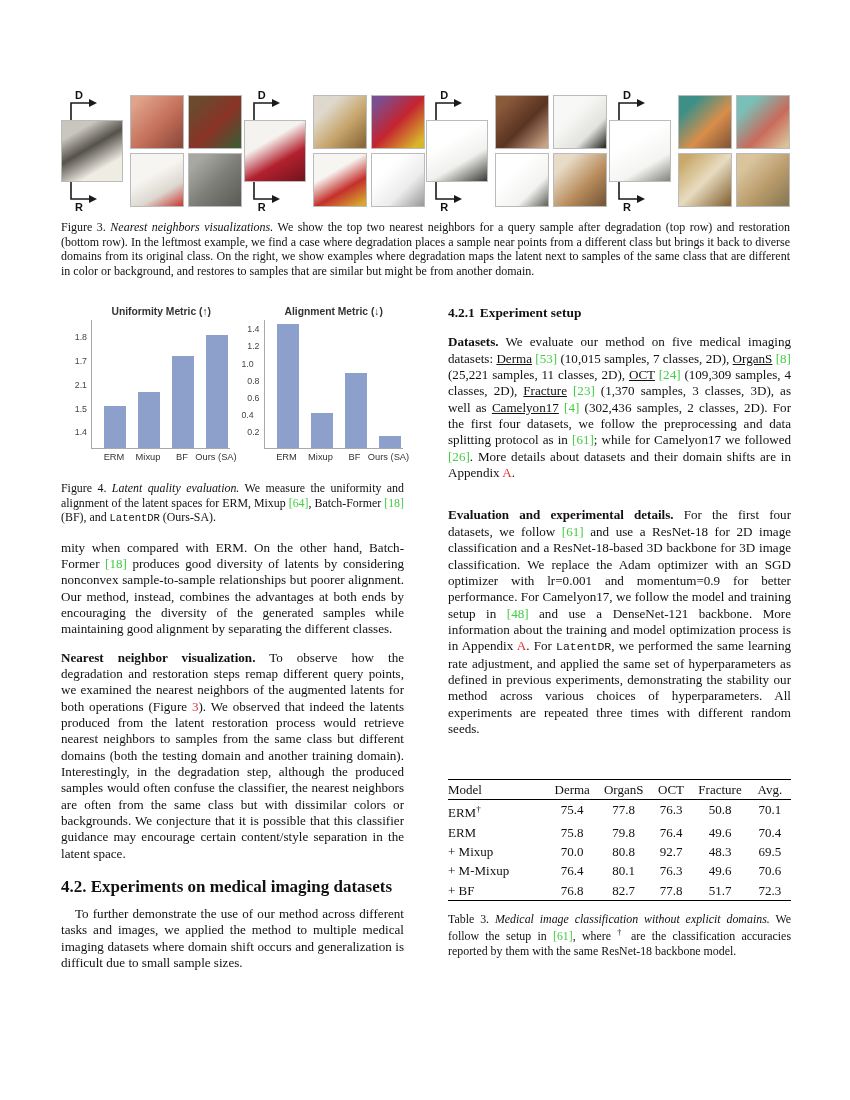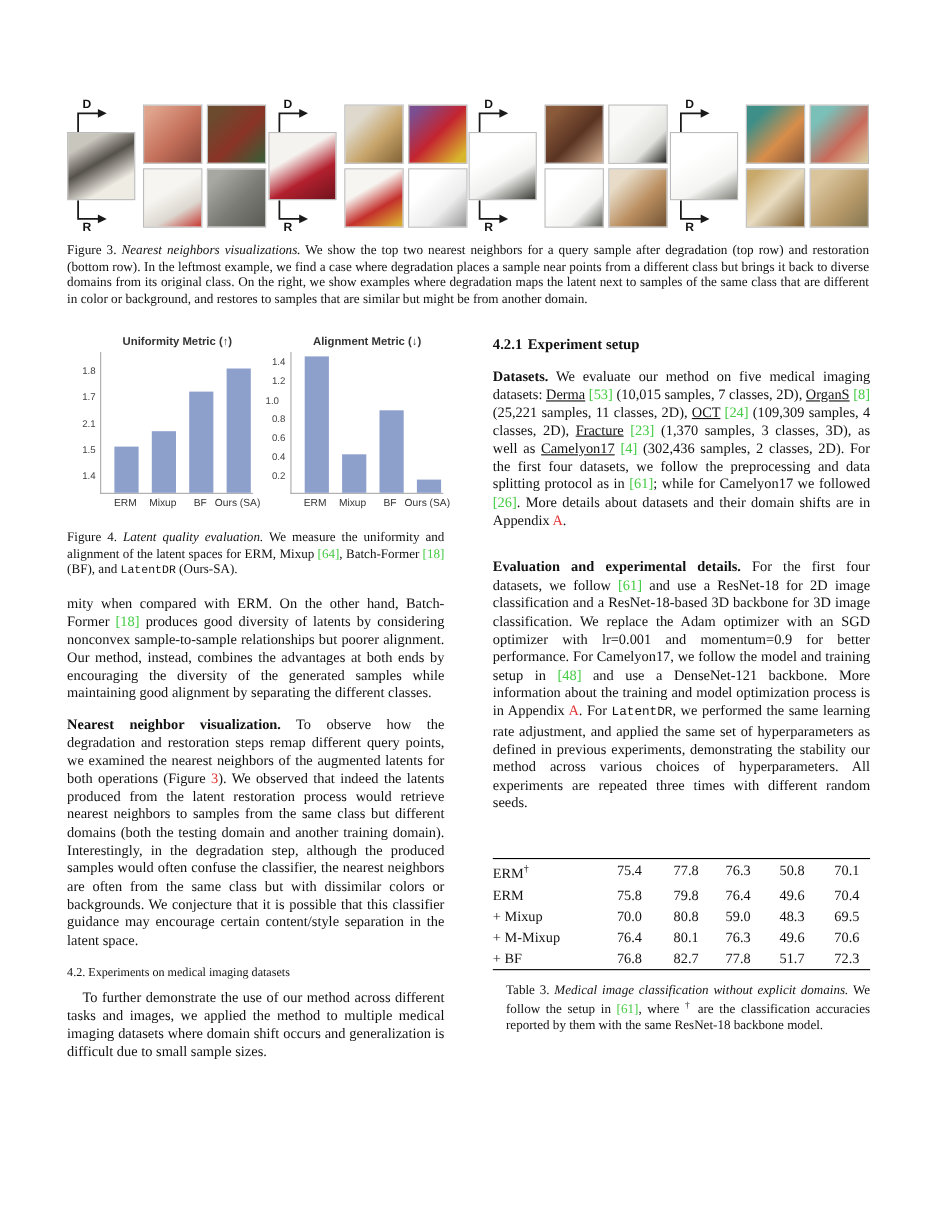--- a/index.html
+++ b/index.html
@@ -50,21 +50,21 @@
   .cols{display:flex;gap:44px;margin-top:26px;}
   .col{width:343px;}
   .para{font-size:13.1px;line-height:16.35px;text-align:justify;}
   .seg-cite{color:#44cc44;}
   .seg-ref{color:#e03131;}
   .seg-bold{font-weight:bold;margin-top:13px;}
   .seg-italic{font-style:italic;}
   .seg-mono{font-family:"Liberation Mono", monospace;font-size:0.88em;}
   .seg-underline{text-decoration:underline;}
   .seg-sup{vertical-align:super;font-size:0.7em;}
-  .h-section{font-size:11px;font-weight:normal;margin:15px 0 9px 0;}
+  .h-section{font-size:17px;font-weight:bold;margin:15px 0 9px 0;}
   .h-subsection{font-size:13.4px;font-weight:bold;margin:1px 0 13px 0;}
   .h-subsection .sub-title{margin-left:5px;}
   .indent{text-indent:14px;}
 
   
   .charts{display:flex;gap:4px;margin:2px 0 0 2px;}
   .chart{position:relative;width:170px;height:162px;font-family:"Liberation Sans", sans-serif;}
   .chart-title{position:absolute;top:0;left:28px;right:0;text-align:center;font-size:10.3px;
                font-weight:600;color:#333;white-space:nowrap;z-index:2;}
   .chart-area{position:absolute;top:15px;left:0;width:170px;height:128px;}
@@ -221,21 +221,21 @@
               <span class="xtick" style="left: 23px;">ERM</span>
               <span class="xtick" style="left: 57px;">Mixup</span>
               <span class="xtick" style="left: 91px;">BF</span>
               <span class="xtick" style="left: 125px;">Ours (SA)</span>
             </div>
           </div>
           <div class="chart">
             <div class="chart-title">Alignment Metric (↓)</div>
             <div class="chart-area">
               <span class="ytick" style="bottom: 12.5667px;">0.2</span>
-              <span class="ytick" style="bottom: 29.6333px;">0.4</span>
+              <span class="ytick" style="bottom: 29.6333px; text-align: center;">0.4</span>
               <span class="ytick" style="bottom: 46.7px;">0.6</span>
               <span class="ytick" style="bottom: 63.7667px; margin-top: 40px;">0.8</span>
               <span class="ytick" style="bottom: 80.8333px; text-align: center;">1.0</span>
               <span class="ytick" style="bottom: 97.9px;">1.2</span>
               <span class="ytick" style="bottom: 114.967px;">1.4</span>
               <div class="plot">
                 <div class="bar" style="left: 12px; height: 124.587px; background: rgb(141, 160, 204);"></div>
                 <div class="bar" style="left: 46px; height: 35.84px; background: rgb(141, 160, 204);"></div>
                 <div class="bar" style="left: 80px; height: 75.0933px; background: rgb(141, 160, 204);"></div>
                 <div class="bar" style="left: 114px; height: 12.8px; background: rgb(141, 160, 204);"></div>
@@ -260,57 +260,65 @@
 
     <div class="col">
       <div class="h-subsection">
         <span class="sub-num">4.2.1</span><span class="sub-title">Experiment setup</span>
       </div>
 
       <div class="para"><span class="seg-bold">Datasets.</span><span> We evaluate our method on five medical imaging datasets: </span><span class="seg-underline">Derma</span><span> </span><span class="seg-cite">[53]</span><span> (10,015 samples, 7 classes, 2D), </span><span class="seg-underline">OrganS</span><span> </span><span class="seg-cite">[8]</span><span> (25,221 samples, 11 classes, 2D), </span><span class="seg-underline">OCT</span><span> </span><span class="seg-cite">[24]</span><span> (109,309 samples, 4 classes, 2D), </span><span class="seg-underline">Fracture</span><span> </span><span class="seg-cite">[23]</span><span> (1,370 samples, 3 classes, 3D), as well as </span><span class="seg-underline">Camelyon17</span><span> </span><span class="seg-cite">[4]</span><span> (302,436 samples, 2 classes, 2D). For the first four datasets, we follow the preprocessing and data splitting protocol as in </span><span class="seg-cite">[61]</span><span>; while for Camelyon17 we followed </span><span class="seg-cite">[26]</span><span>. More details about datasets and their domain shifts are in Appendix </span><span class="seg-ref">A</span><span>.</span></div>
       <div class="para" style="margin-top:26px;"><span class="seg-bold">Evaluation and experimental details.</span><span> For the first four datasets, we follow </span><span class="seg-cite">[61]</span><span> and use a ResNet-18 for 2D image classification and a ResNet-18-based 3D backbone for 3D image classification. We replace the Adam optimizer with an SGD optimizer with lr=0.001 and momentum=0.9 for better performance. For Camelyon17, we follow the model and training setup in </span><span class="seg-cite">[48]</span><span> and use a DenseNet-121 backbone. More information about the training and model optimization process is in Appendix </span><span class="seg-ref">A</span><span>. For </span><span class="seg-mono">LatentDR</span><span>, we performed the same learning rate adjustment, and applied the same set of hyperparameters as defined in previous experiments, demonstrating the stability our method across various choices of hyperparameters. All experiments are repeated three times with different random seeds.</span></div>
 
       <div class="rtable">
+          <div class="trow thead">
+            <span class="tcell model">Model</span>
+            <span class="tcell num c1">Derma</span>
+            <span class="tcell num c2">OrganS</span>
+            <span class="tcell num c3">OCT</span>
+            <span class="tcell num c4">Fracture</span>
+            <span class="tcell num c5">Avg.</span>
+          </div>
           <div class="trow">
             <span class="tcell model">ERM<sup>†</sup></span>
             <span class="tcell num c1">75.4</span>
             <span class="tcell num c2">77.8</span>
             <span class="tcell num c3">76.3</span>
             <span class="tcell num c4">50.8</span>
             <span class="tcell num c5">70.1</span>
           </div>
           <div class="trow">
             <span class="tcell model">ERM</span>
             <span class="tcell num c1">75.8</span>
             <span class="tcell num c2">79.8</span>
             <span class="tcell num c3">76.4</span>
             <span class="tcell num c4">49.6</span>
             <span class="tcell num c5">70.4</span>
           </div>
           <div class="trow">
             <span class="tcell model">+ Mixup</span>
             <span class="tcell num c1">70.0</span>
             <span class="tcell num c2">80.8</span>
-            <span class="tcell num c3">59.0</span>
+            <span class="tcell num c3">92.7</span>
             <span class="tcell num c4">48.3</span>
             <span class="tcell num c5">69.5</span>
           </div>
           <div class="trow">
             <span class="tcell model">+ M-Mixup</span>
             <span class="tcell num c1">76.4</span>
             <span class="tcell num c2">80.1</span>
             <span class="tcell num c3">76.3</span>
             <span class="tcell num c4">49.6</span>
             <span class="tcell num c5">70.6</span>
           </div>
           <div class="trow">
             <span class="tcell model">+ BF</span>
             <span class="tcell num c1">76.8</span>
             <span class="tcell num c2">82.7</span>
             <span class="tcell num c3">77.8</span>
             <span class="tcell num c4">51.7</span>
             <span class="tcell num c5">72.3</span>
           </div>
         </div>
-      <div class="smallcap" style="margin-top:11px;margin-left:12px;"><span>Table 3. </span><span class="seg-italic">Medical image classification without explicit domains.</span><span> We follow the setup in </span><span class="seg-cite">[61]</span><span>, where </span><span class="seg-sup">†</span><span> are the classification accuracies reported by them with the same ResNet-18 backbone model.</span></div>
+      <div class="smallcap" style="margin-top:11px;"><span>Table 3. </span><span class="seg-italic">Medical image classification without explicit domains.</span><span> We follow the setup in </span><span class="seg-cite">[61]</span><span>, where </span><span class="seg-sup">†</span><span> are the classification accuracies reported by them with the same ResNet-18 backbone model.</span></div>
     </div>
   </div>
 </div>
 
 </body></html>

